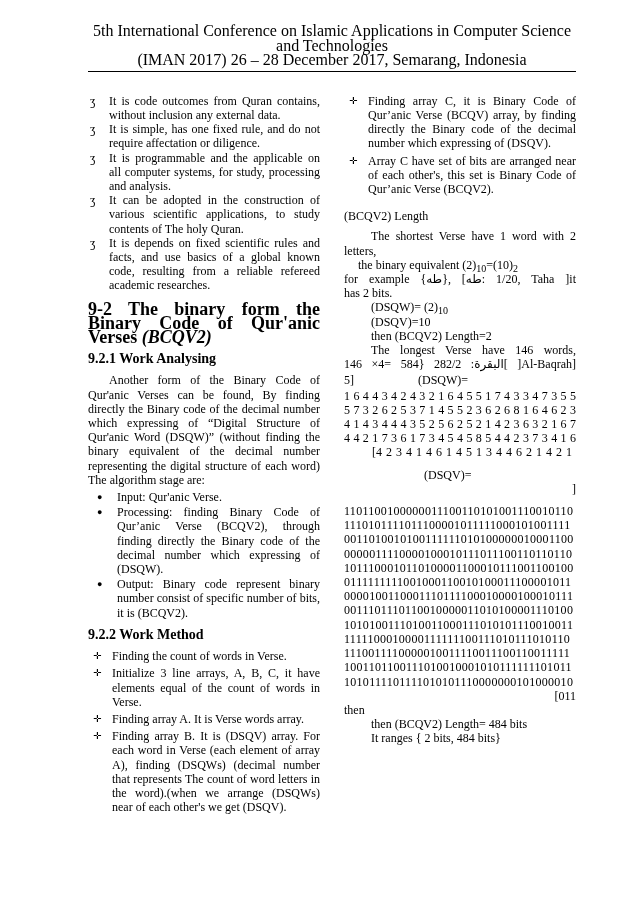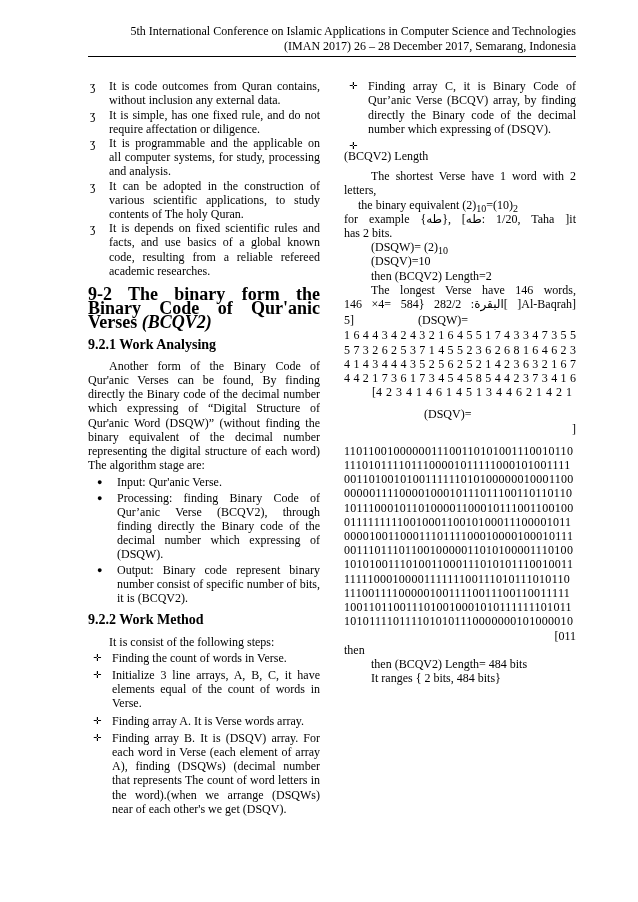--- a/index.html
+++ b/index.html
@@ -6,21 +6,21 @@
   .page{
     position:relative;
     width:638px;height:902px;
     background:#fff;color:#000;
     font-family:"Liberation Serif","DejaVu Sans",serif;
     font-size:12px;line-height:14.2px;
     box-sizing:border-box;
     padding:24px 62px 0 88px;
     overflow:hidden;
   }
-  .hdr{text-align:right;font-size:12px;line-height:14.6px;}
+  .hdr{text-align:center;font-size:16px;line-height:14.6px;}
   .header-rule{border-bottom:1.6px solid #000;margin-top:3px;margin-bottom:22px;}
   .columns{display:flex;gap:24px;}
   .col{width:232px;}
 
   p,h2,h3,div{margin:0;}
   .jfull{text-align:justify;text-align-last:justify;}
 
   
   .feat-item{position:relative;padding-left:21px;text-align:justify;}
   .feat-glyph{position:absolute;left:2px;top:0;font-size:12px;}
@@ -100,21 +100,20 @@
         <span class="dot">●</span>
         <span>Processing: finding Binary Code of Qur’anic Verse (BCQV2), through finding directly the Binary code of the decimal number which expressing of (DSQW).</span>
       </div>
       <div class="stage-item">
         <span class="dot">●</span>
         <span>Output: Binary code represent binary number consist of specific number of bits, it is (BCQV2).</span>
       </div>
 
       <h3 class="sub-h">9.2.2 Work Method</h3>
 
-      <div class="steps-intro">It is consist of the following steps:</div>
 
       <div class="step-item">
         <span class="cross">✛</span>
         <span>Finding the count of words in Verse.</span>
       </div>
       <div class="step-item">
         <span class="cross">✛</span>
         <span>Initialize 3 line arrays, A, B, C, it have elements equal of the count of words in Verse.</span>
       </div>
       <div class="step-item">
@@ -128,20 +127,21 @@
     </div>
 
     <div class="col">
 
       <div class="step-item">
         <span class="cross">✛</span>
         <span>Finding array C, it is Binary Code of Qur’anic Verse (BCQV) array, by finding directly the Binary code of the decimal number which expressing of (DSQV).</span>
       </div>
       <div class="step-item">
         <span class="cross">✛</span>
+        <span>Array C have set of bits are arranged near of each other's, this set is Binary Code of Qur’anic Verse (BCQV2).</span>
       </div>
 
       <div class="len-h">(BCQV2) Length</div>
 
       <div class="jfull ind27">The shortest Verse have 1 word with 2</div>
       <div>letters,</div>
 
       <div class="ml14"><span>the binary equivalent (2)</span><sub>10</sub><span>=(10)</span><sub>2</sub></div>
 
       <div class="jfull">for example {طه}, [1/20 :طه, Taha ]it</div>

